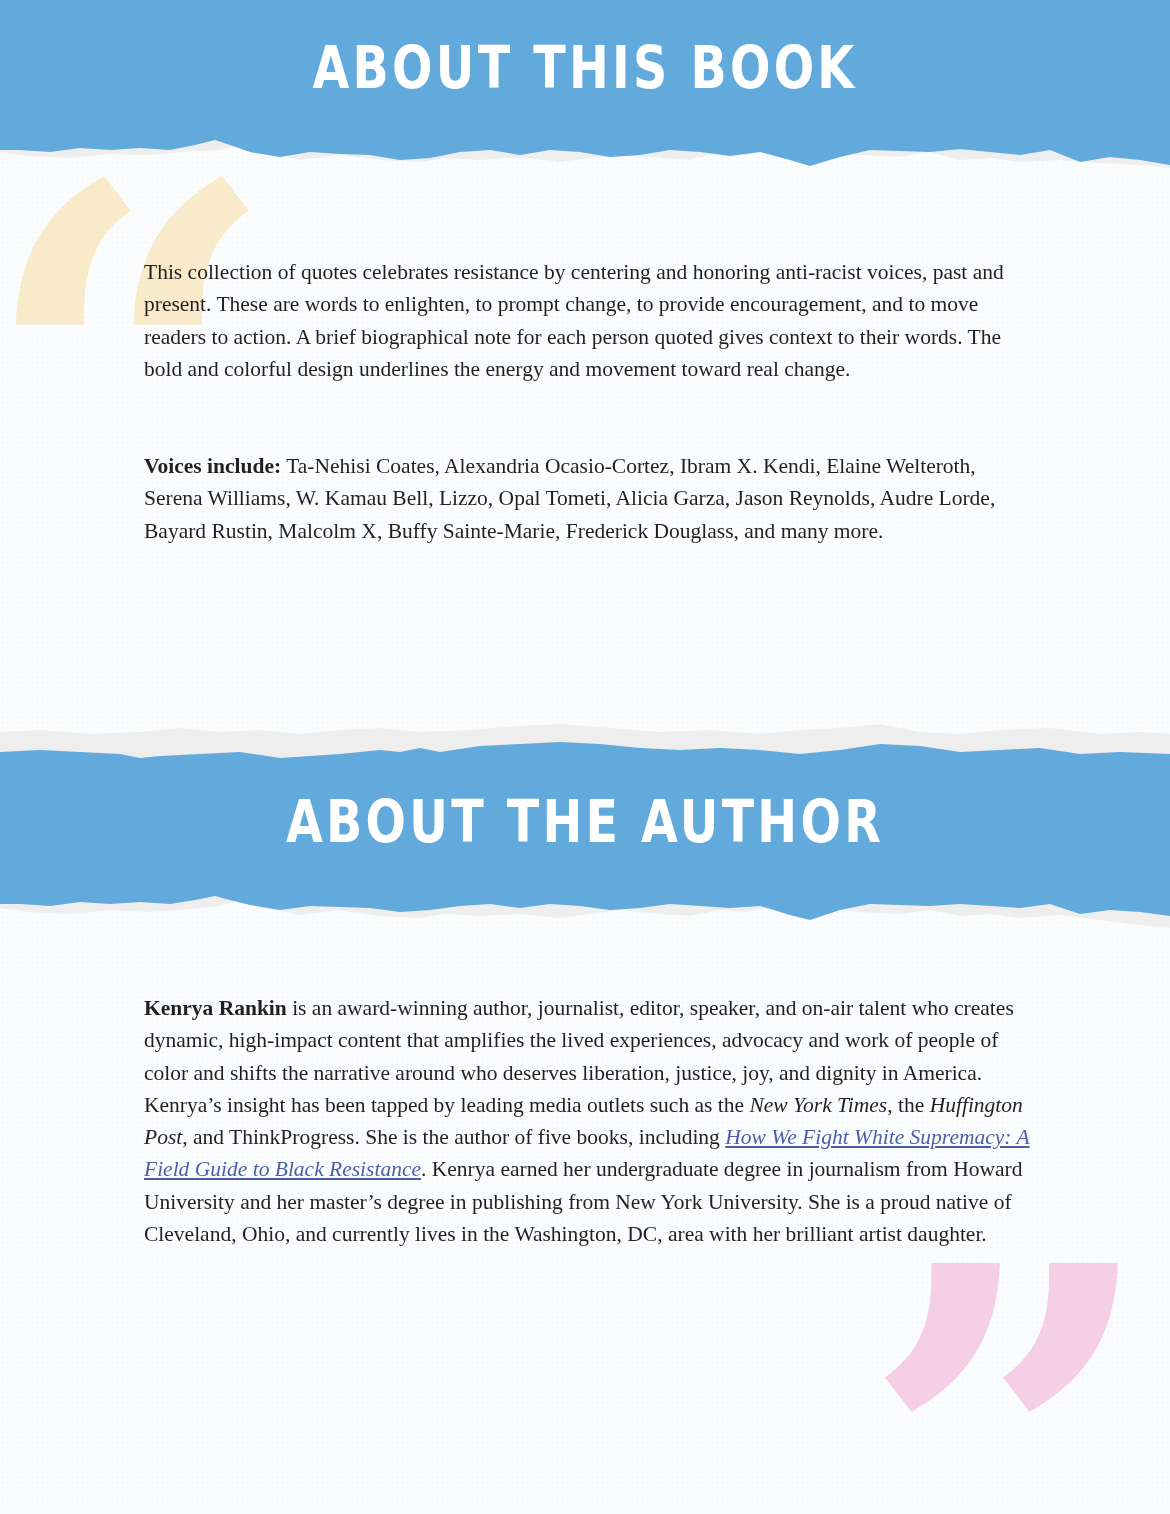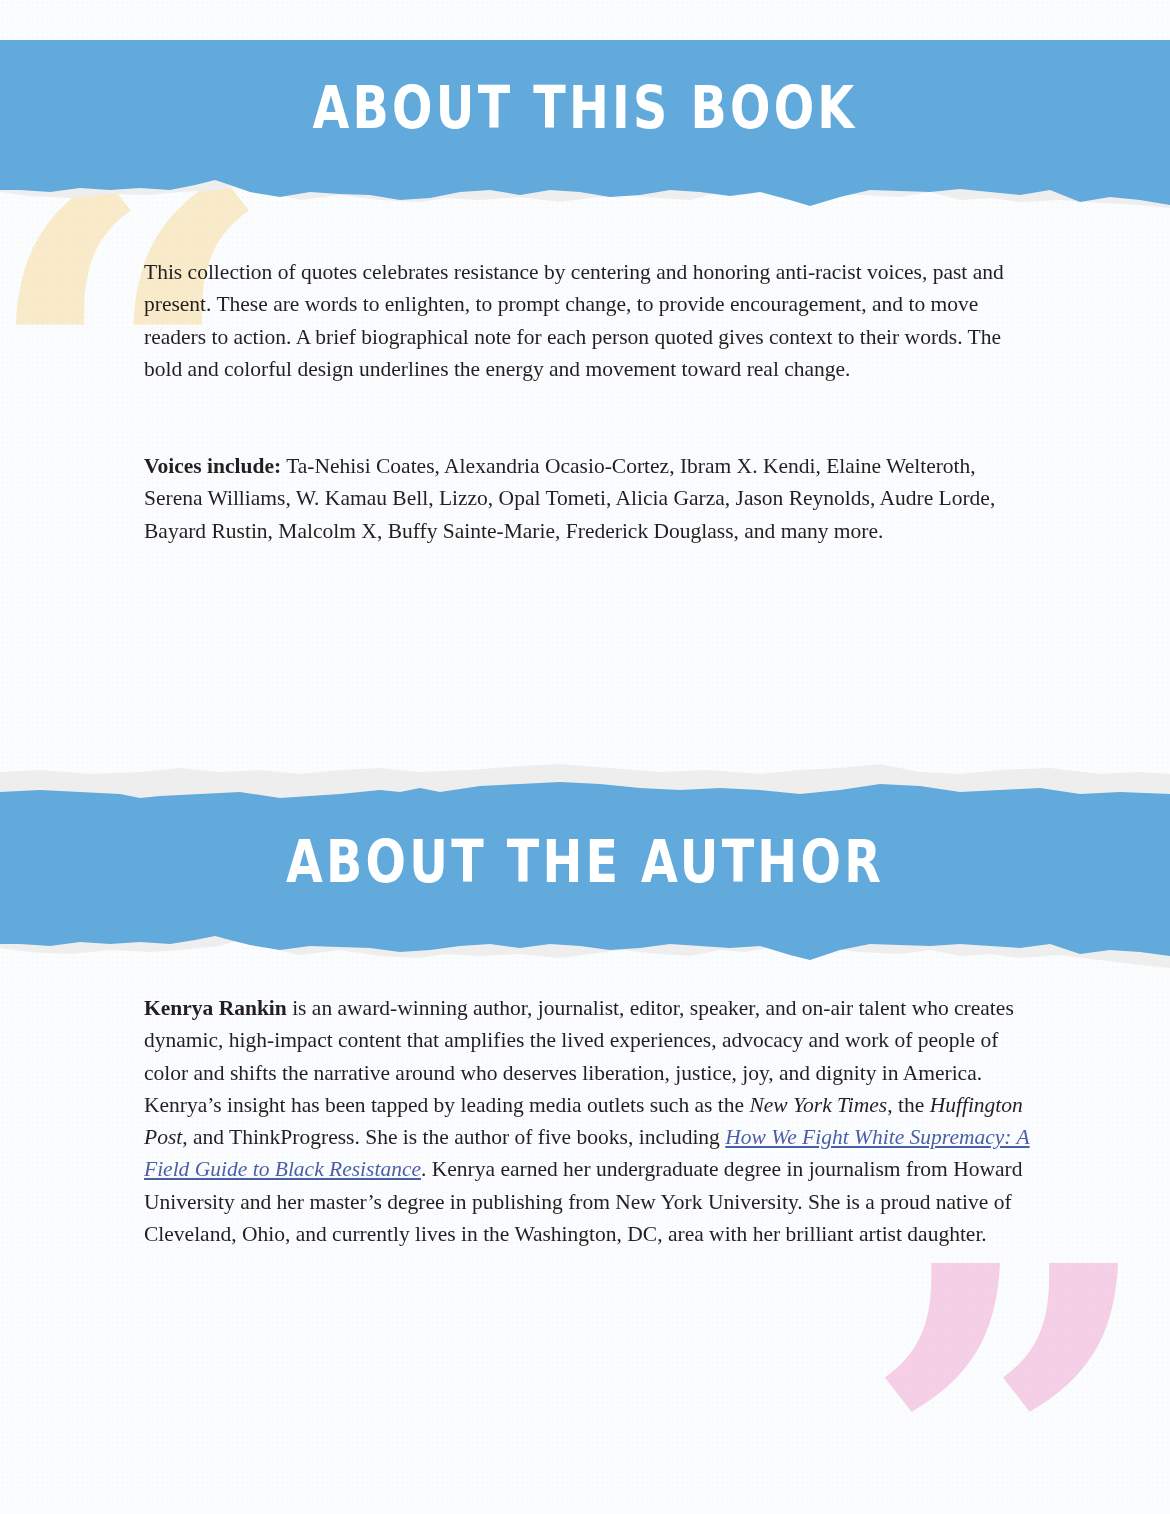--- a/index.html
+++ b/index.html
@@ -8,21 +8,21 @@
     background: #fbfcfd;
     font-family: "Liberation Serif", "DejaVu Serif", serif;
     color: #231f20;
   }
   .paper-tex {
     position: absolute; inset: 0;
     background-image: radial-gradient(rgba(170,200,225,0.18) 0.8px, transparent 1px);
     background-size: 5px 5px;
     pointer-events: none;
   }
-  .banner { position: absolute; left: 0; width: 1170px; margin-top: 40px; }
+  .banner { position: absolute; left: 0; width: 1170px; }
   .banner svg { position: absolute; left: 0; top: 0; }
   .banner-title {
     position: absolute; left: 0; width: 100%; text-align: center;
     color: #ffffff; font-family: "DejaVu Sans", sans-serif; font-weight: bold;
     font-size: 58px; letter-spacing: 4px;
     transform: scaleX(0.82); transform-origin: center;
   }
   #banner-book { top: 0; height: 185px; }
   #banner-book .banner-title { top: 34px; }
   #banner-author { top: 720px; height: 220px; }

